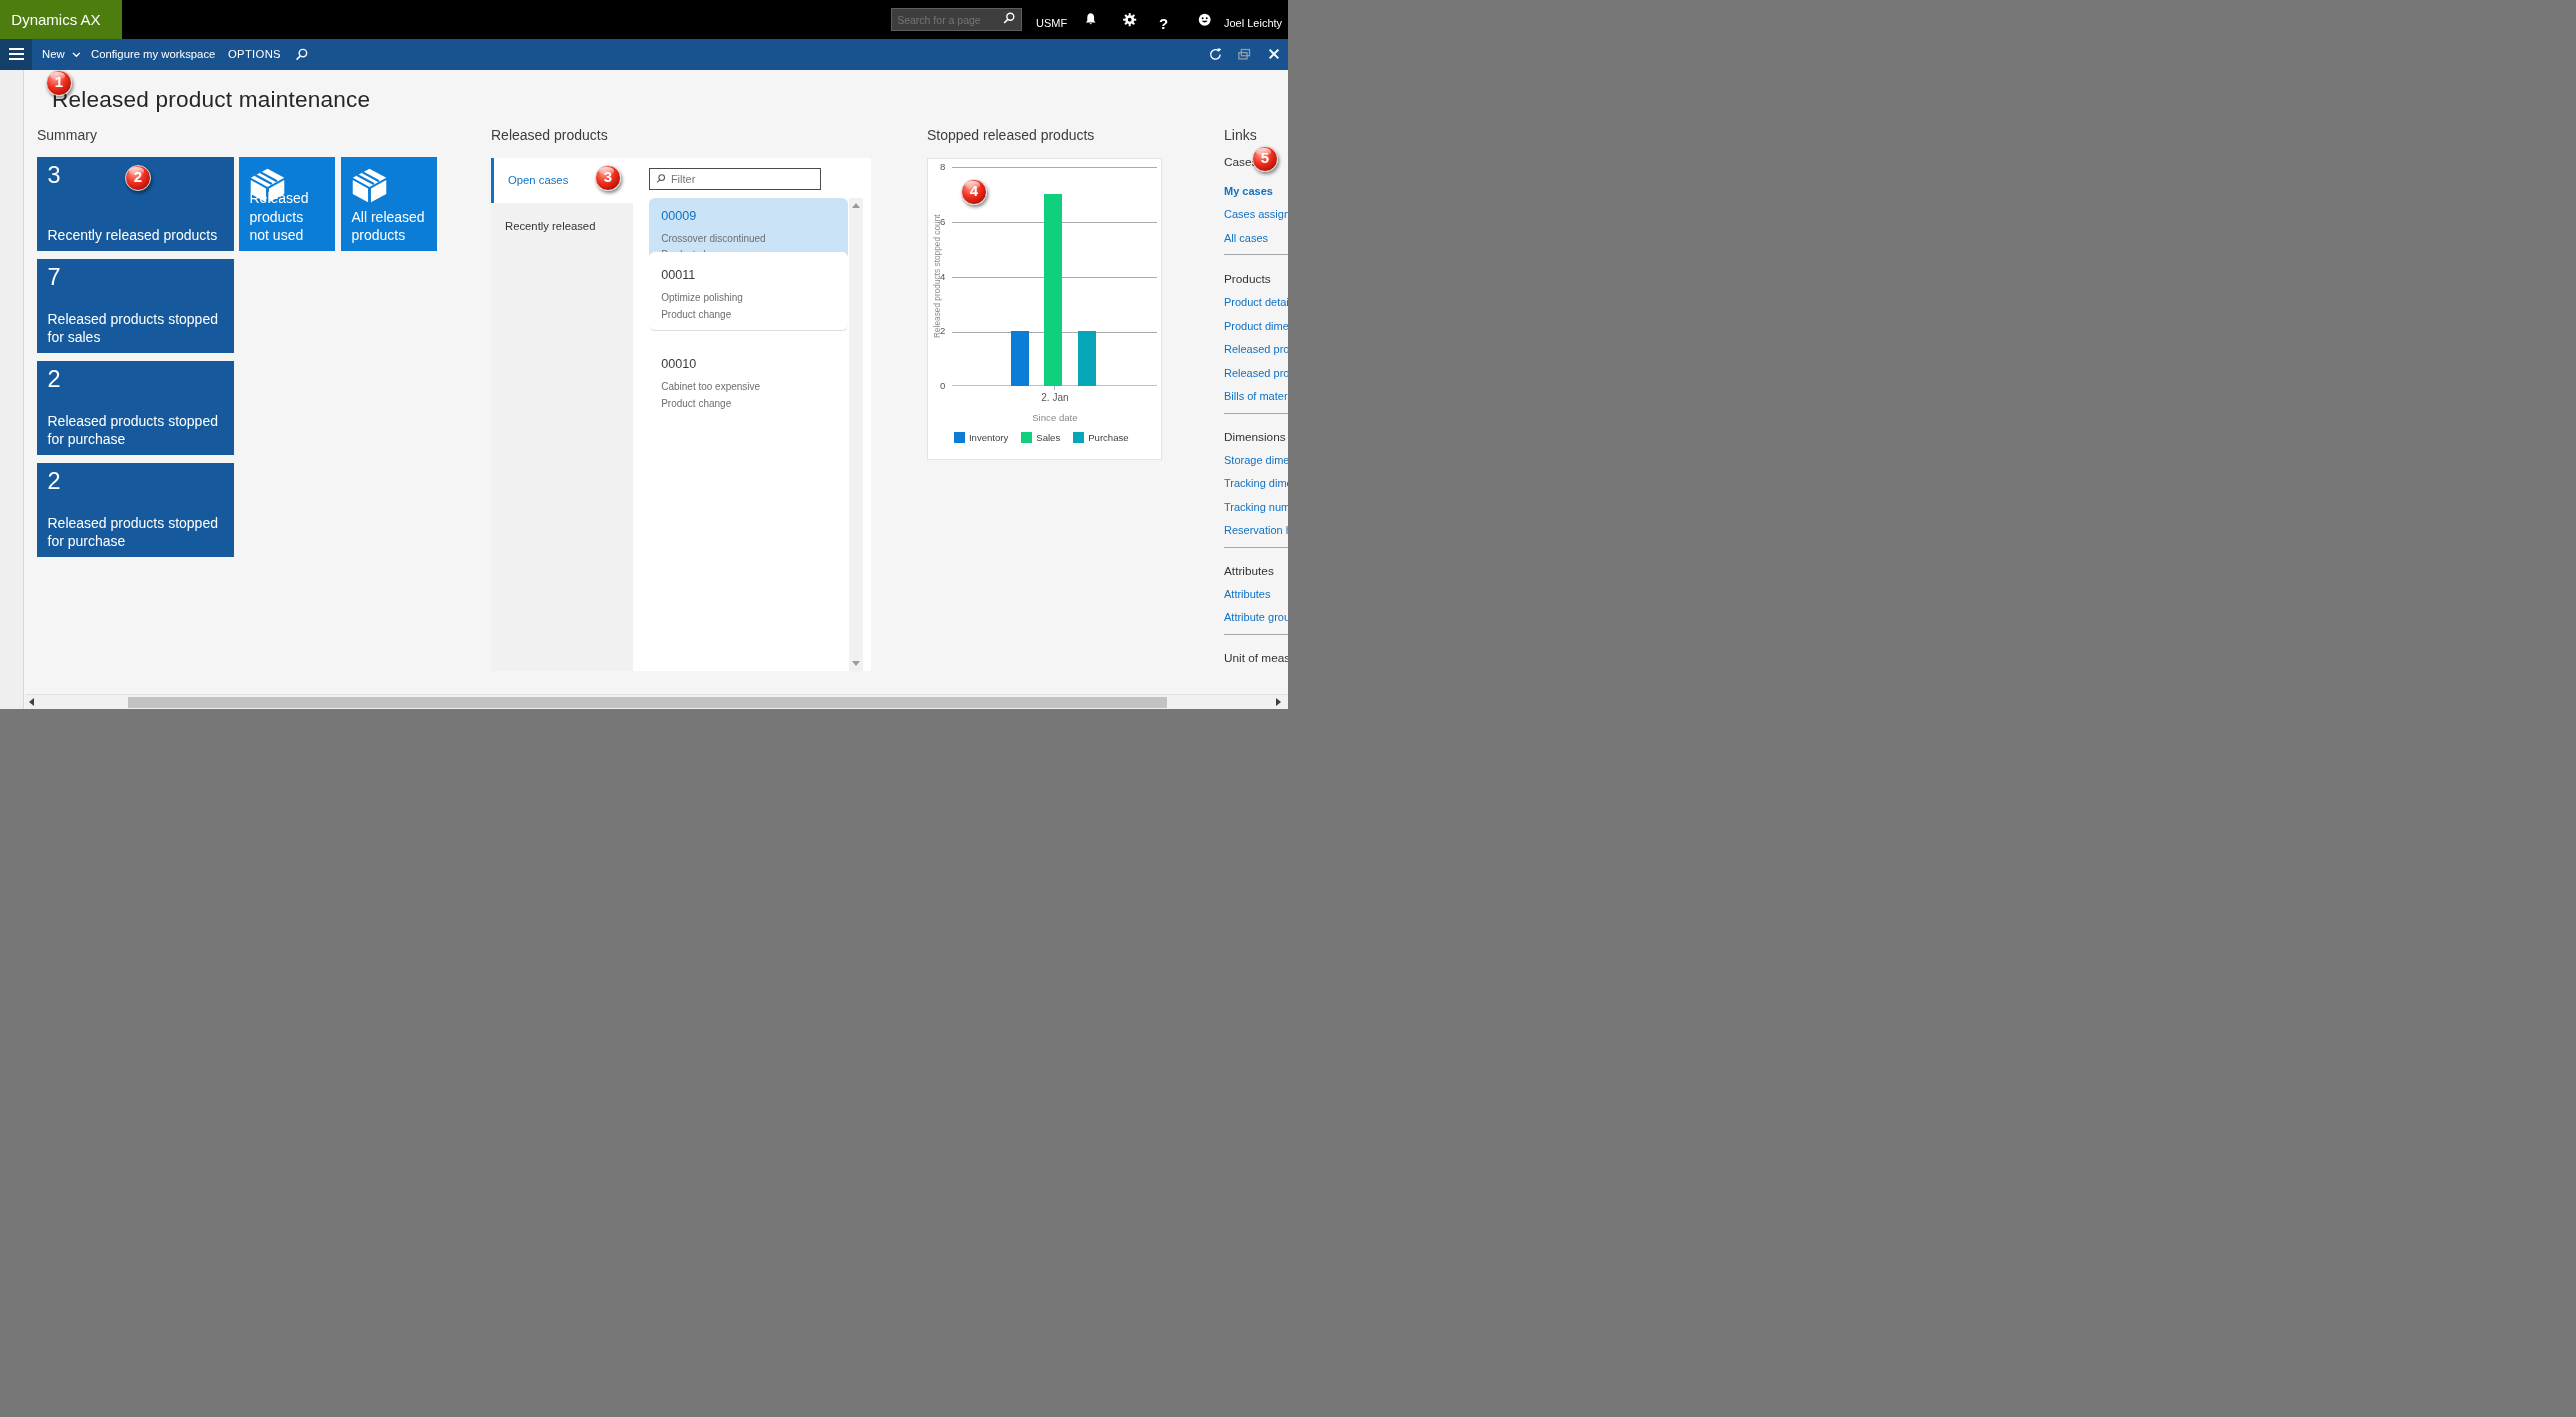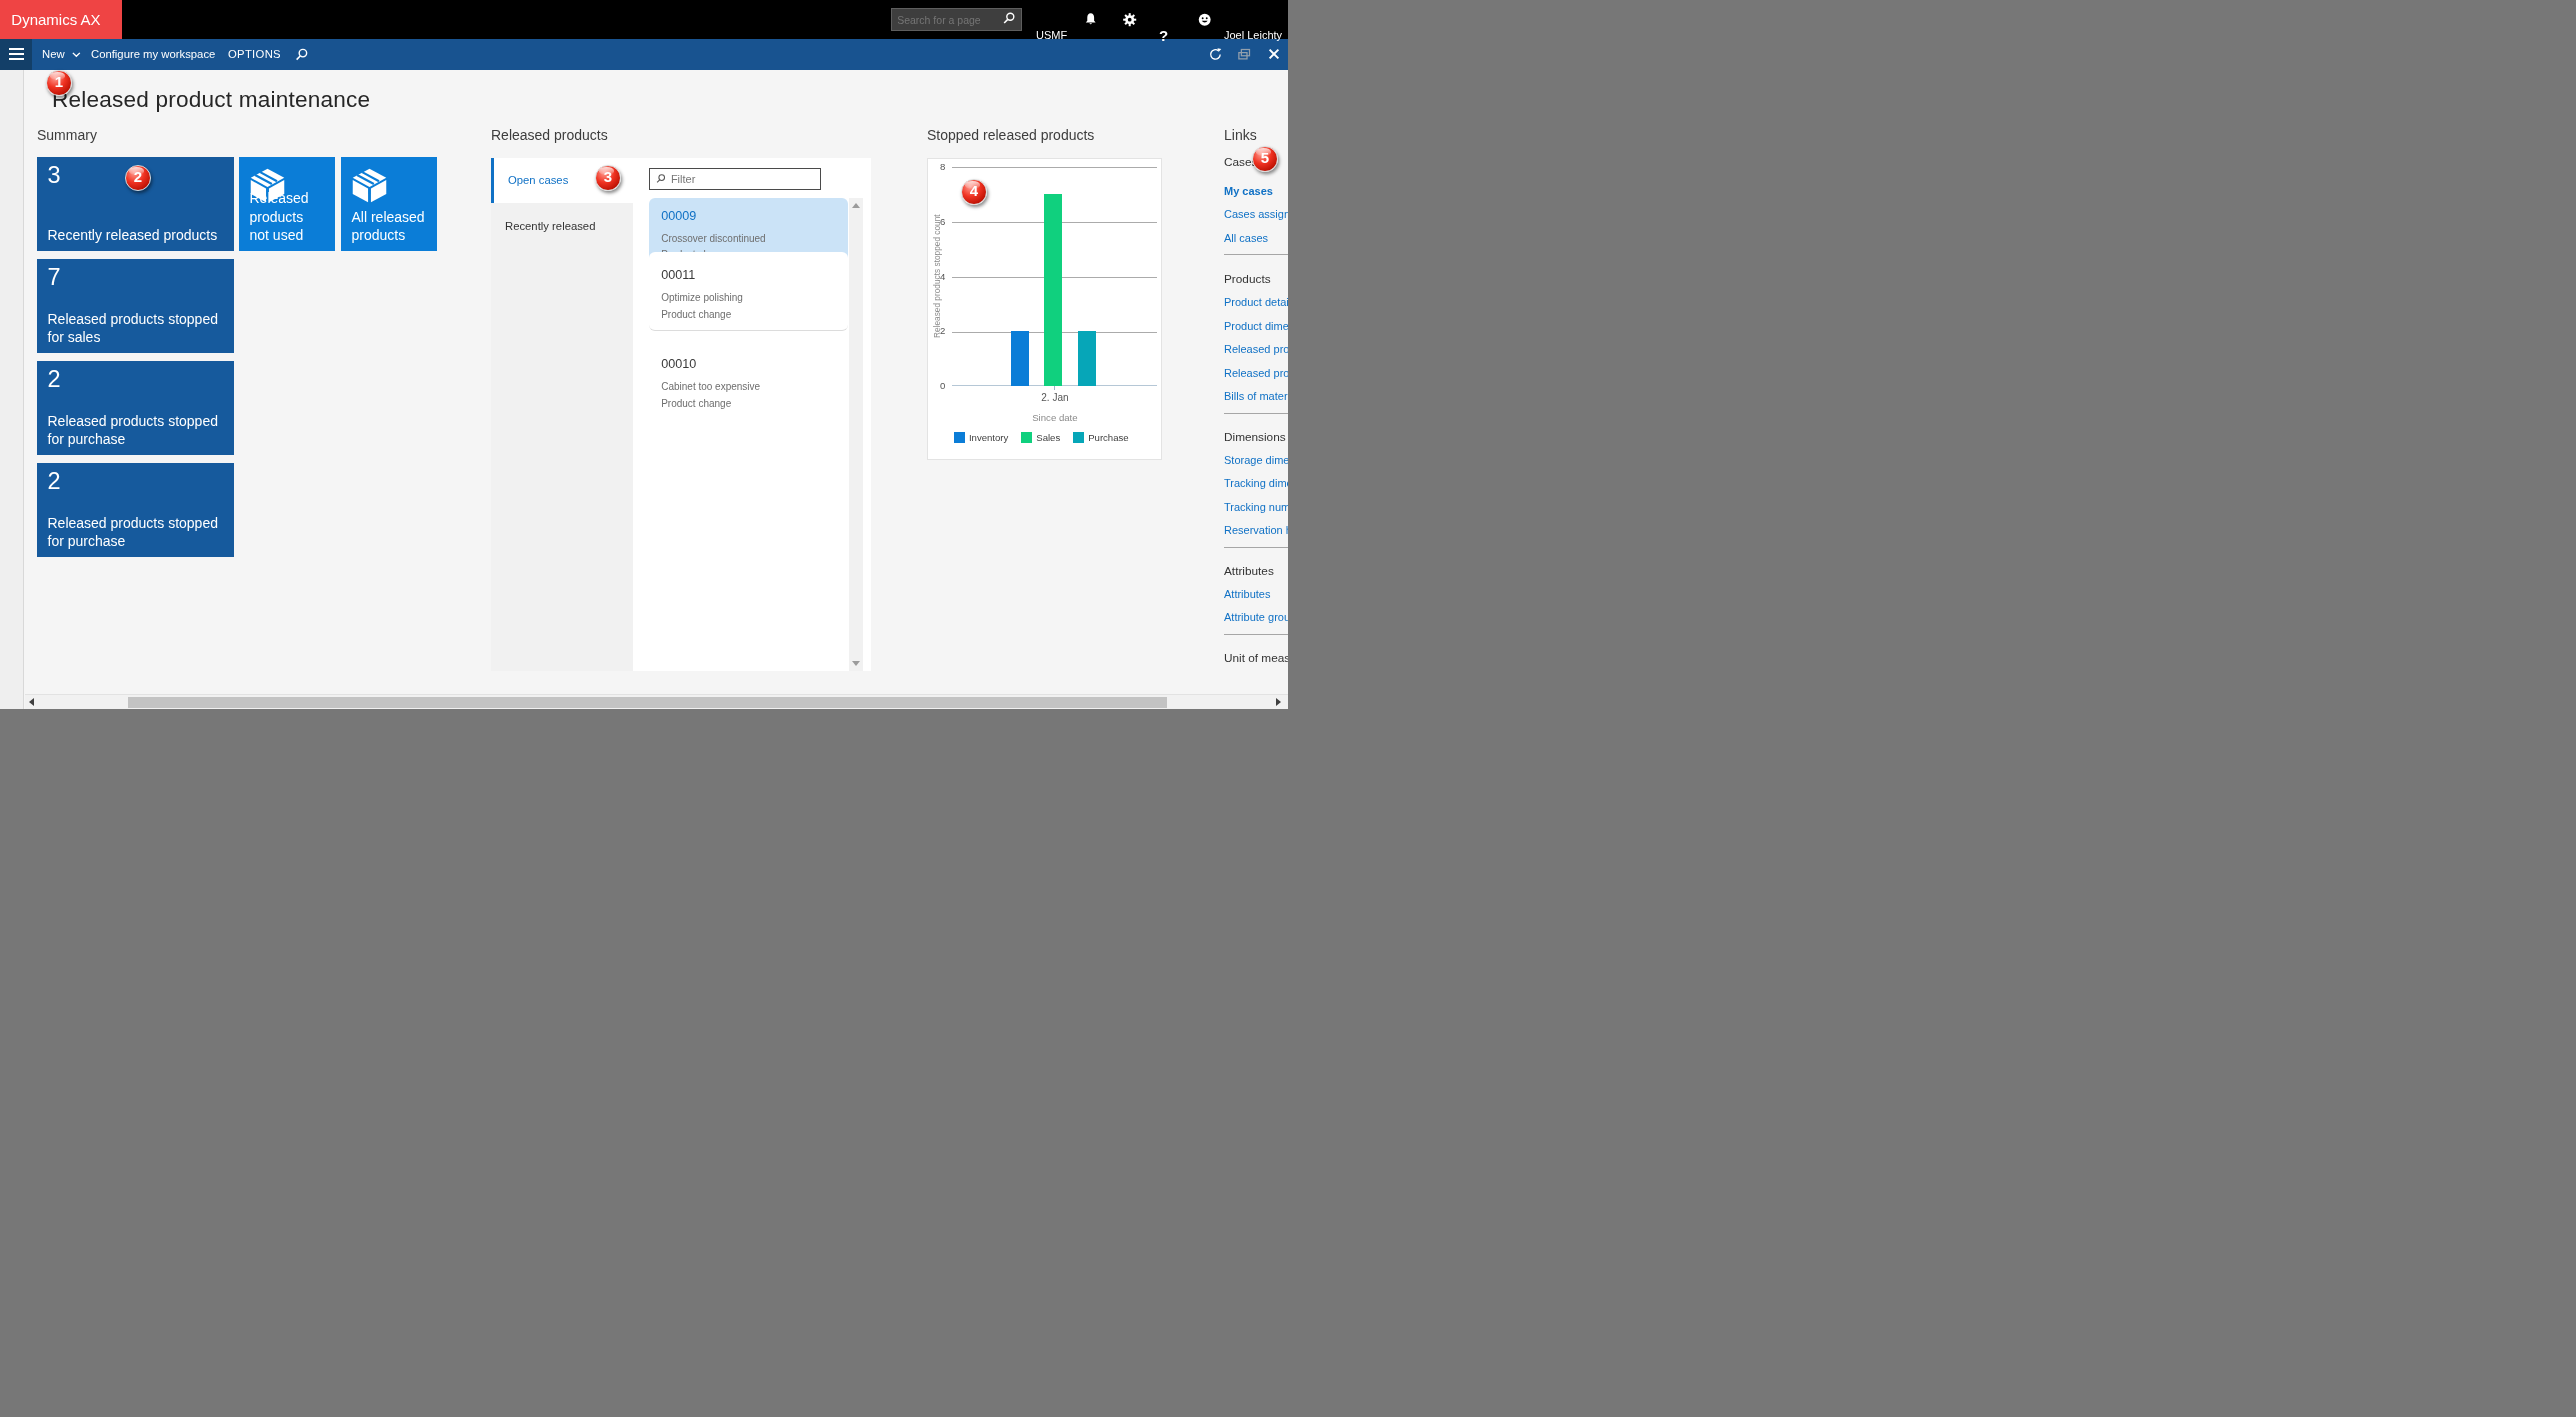--- a/index.html
+++ b/index.html
@@ -1,27 +1,27 @@
 <!DOCTYPE html>
 <html style="font-size:14px"><head>
 <meta charset="utf-8">
 <style>
   * { margin:0; padding:0; box-sizing:border-box; }
   body { font-family:"Liberation Sans", sans-serif; background:#777; }
   .stage { position:relative; width:1288px; height:709px; overflow:hidden; background:#F5F5F5; }
 
   
   .topbar { position:absolute; left:0; top:0; width:1288px; height:39px; background:#000; z-index:20; }
-  .logo-block { position:absolute; left:0; top:0; width:122px; height:39px; background:#ef4444;
+  .logo-block { position:absolute; left:0; top:0; width:122px; height:39px; background:#4d7c0f;
     color:#fff; font-size:15px; line-height:39px; padding-left:11.3px; font-weight:400; cursor:pointer; }
   .top-search { position:absolute; left:891px; top:7.8px; width:131px; height:23.5px; background:#3E3E3E;
     border:0.9px solid #5E5E5E; display:flex; align-items:center; padding:0 5.2px; }
   .top-search input { flex:1; background:transparent; border:none; outline:none; color:#C8C8C8;
     font-size:10.5px; font-family:"Liberation Sans",sans-serif; min-width:0; }
-  .topbar-item { position:absolute; top:16px; height:50px; line-height:39px; color:#fff; font-size:11px; cursor:pointer; }
+  .topbar-item { position:absolute; top:4px; height:50px; line-height:39px; color:#fff; font-size:11px; cursor:pointer; }
   .topbar-icon { position:absolute; top:11.3px; width:17.4px; height:17.4px; cursor:pointer; }
 
   
   .navbar { position:absolute; left:0; top:39px; width:1288px; height:30.5px; background:#185390; z-index:19; }
   .ham-block { position:absolute; left:0; top:0; width:32px; height:30.5px; background:#133F68; cursor:pointer; }
   .ham-block .bar { position:absolute; left:8.7px; width:15px; height:2.2px; background:#fff; }
   .nav-item { position:absolute; top:0; height:30.5px; line-height:30.5px; color:#fff; font-size:11.3px; cursor:pointer; white-space:nowrap; }
   .nav-icon { position:absolute; top:7.8px; width:15px; height:15px; cursor:pointer; }
 
   

